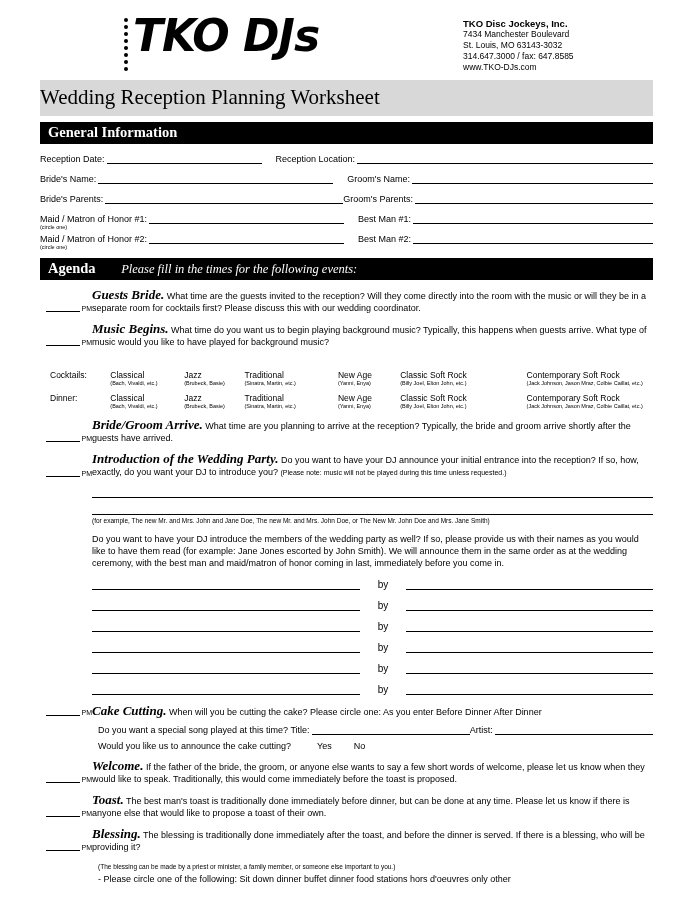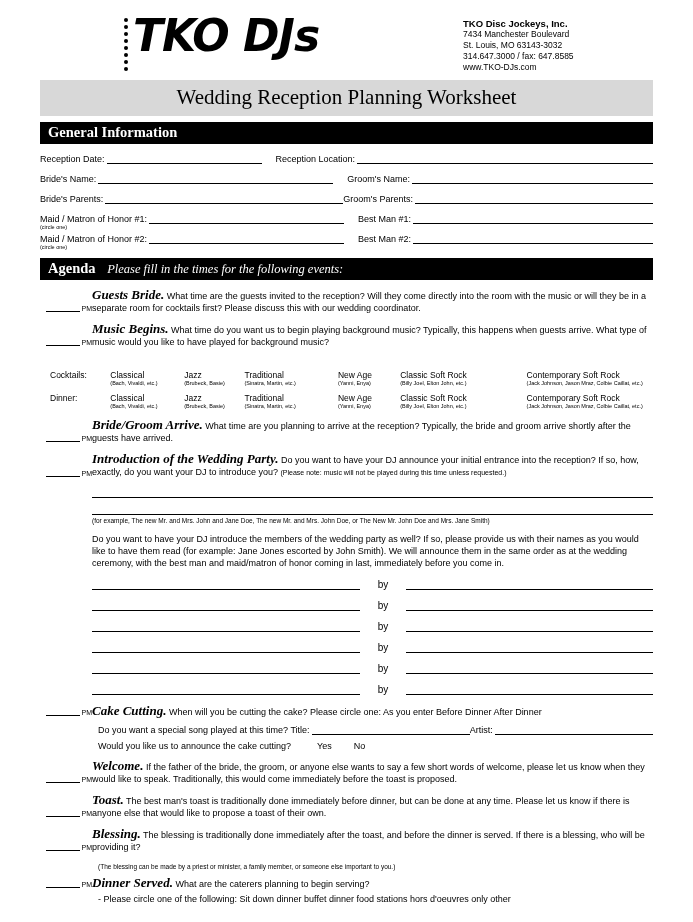--- a/index.html
+++ b/index.html
@@ -22,36 +22,36 @@
     font-weight:bold;font-style:italic;
     font-size:44px;line-height:44px;letter-spacing:-1px;
   }
   .company{ text-align:left;font-size:8.5px;line-height:11px;width:190px;padding-top:4px;}
   .company .cname{font-weight:bold;font-size:9.5px;}
 
   
   .title-bar{
     margin:6px 40px 0 40px;
     background:#d8d8d8;
-    text-align:center;
+    text-align:left;
     font-family:"Liberation Serif", serif;
     font-size:21px;
     padding:5px 0 6px 0;
   }
 
   
   .section-bar{
     margin:6px 40px 0 40px;
     background:#000;color:#fff;
     font-family:"Liberation Serif", serif;
     font-size:14.5px;font-weight:bold;
     padding:2px 0 3px 8px;
   }
   .section-bar .ital{
-    font-style:italic;font-weight:normal;font-size:12.5px;margin-left:8px;
+    font-style:italic;font-weight:normal;font-size:12.5px;margin-left:22px;
   }
 
   
   .body-area{padding:0 40px;box-sizing:border-box;}
   .frow{display:flex;align-items:flex-end;font-size:9px;margin-top:9px;}
   .lbl{white-space:nowrap;}
   .line{border-bottom:1px solid #000;flex:1;height:10px;margin-left:2px;}
   .gap{width:14px;}
   .tiny{font-size:5.5px;line-height:6px;margin-top:0px;}
 
@@ -366,26 +366,16 @@
         <span class="ul"></span>
           <span class="pm">PM</span>
       </div>
       <div class="itext">
         <span class="ttl">Blessing.</span>
         <span>The blessing is traditionally done immediately after the toast, and before the dinner is served.  If there is a blessing, who will be providing it?</span>
       </div>
     </div>
     <div class="sub" style="margin-left:58px;margin-top:10px">(The blessing can be made by a priest or minister, a family member, or someone else important to you.)</div>
 
-    <div class="item" style="margin-top:7px">
-      <div class="timeline">
-        <span class="ul"></span>
-          <span class="pm">PM</span>
-      </div>
-      <div class="itext">
-        <span class="ttl">Dinner Served.</span>
-        <span>What are the caterers planning to begin serving?</span>
-      </div>
-    </div>
     <div style="margin-left:58px;margin-top:4px;font-size:9px">- Please circle one of the following:       Sit down dinner       buffet dinner      food stations        hors d'oeuvres only       other</div>
 
   </div>
 </div>
 
 </body></html>

